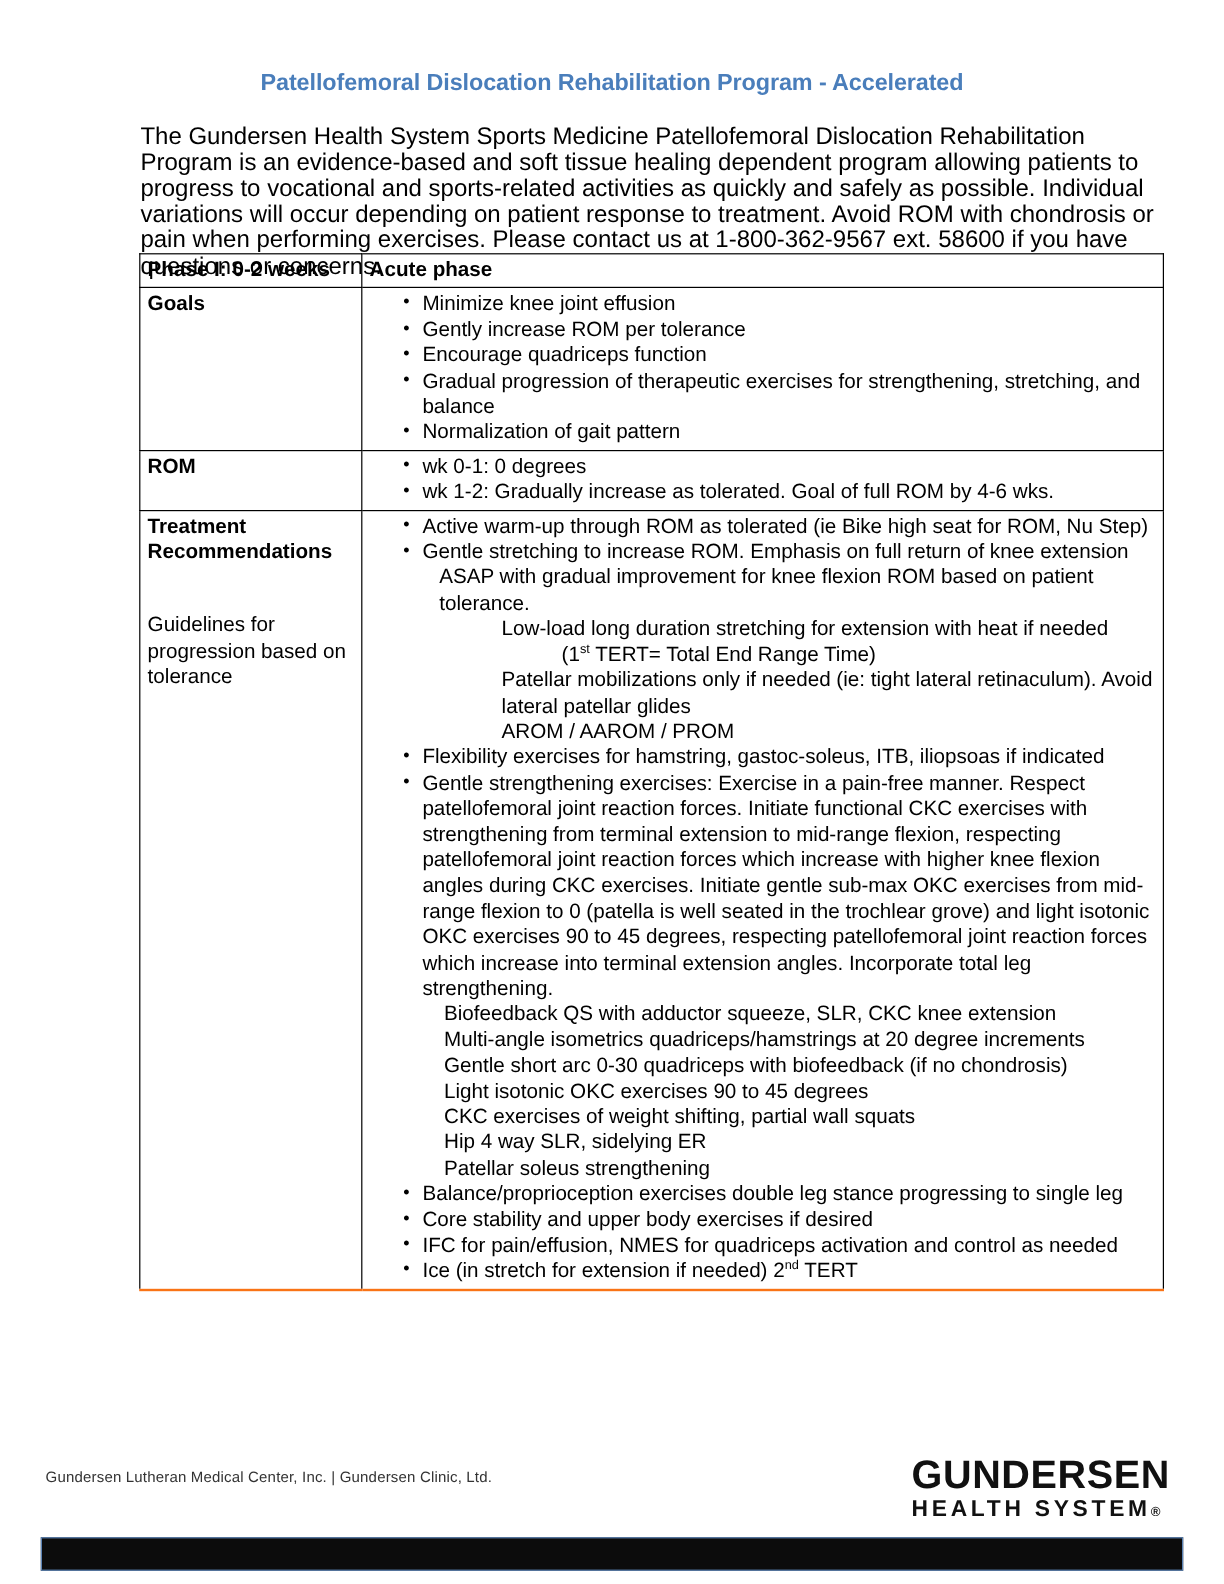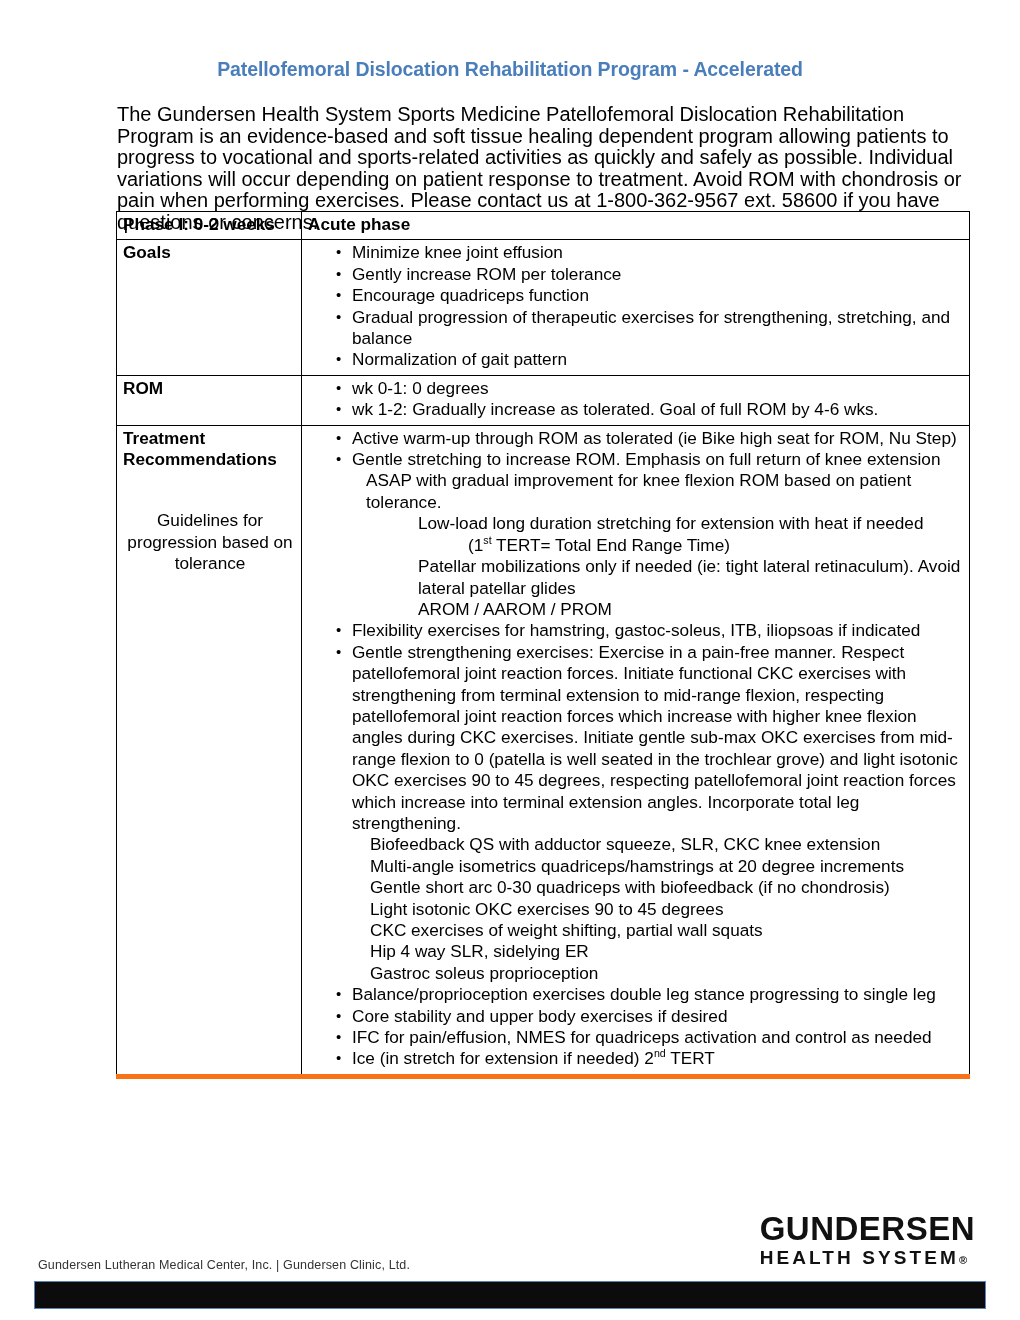--- a/index.html
+++ b/index.html
@@ -58,27 +58,27 @@
     table-layout: fixed;
   }
   .rehab-table td {
     border: 1px solid #000000;
     vertical-align: top;
     padding: 2px 4px 4px 6px;
     font-size: 17.2px;
     line-height: 21.4px;
   }
   .rehab-table tr:last-child td {
-    border-bottom: 5px solid #f97316;
+    border-bottom: 2px solid #f97316;
   }
   .col-label { width: 185px; }
   .col-body  { width: 668px; }
 
   .lbl { font-weight: bold; }
-  .lbl-sub { font-weight: normal; text-align: center; }
+  .lbl-sub { font-weight: normal; }
   .gap-block { height: 40px; }
 
   
   ul.b {
     margin: 0;
     padding: 0 0 0 28px;
     list-style: none;
   }
   ul.b > li {
     position: relative;
@@ -104,21 +104,21 @@
   sup {
     font-size: 0.62em;
     vertical-align: super;
     line-height: 0;
   }
 
   
   .footer-text {
     position: absolute;
     left: 38px;
-    top: 1258px;
+    top: 1224px;
     font-size: 12.5px;
     color: #333333;
     letter-spacing: 0.15px;
   }
   .logo {
     position: absolute;
     right: 45px;
     top: 1212px;
     text-align: left;
     color: #111111;
@@ -224,21 +224,21 @@
           <ul class="b">
             <li>Flexibility exercises for hamstring, gastoc-soleus, ITB, iliopsoas if indicated</li>
             <li class="hang">Gentle strengthening exercises:  Exercise in a pain-free manner.  Respect patellofemoral joint reaction forces.  Initiate functional CKC exercises with strengthening from terminal extension to mid-range flexion, respecting patellofemoral joint reaction forces which increase with higher knee flexion angles during CKC exercises.  Initiate gentle sub-max OKC exercises from mid-range flexion to 0 (patella is well seated in the trochlear grove) and light isotonic OKC exercises 90 to 45 degrees, respecting patellofemoral joint reaction forces which increase into terminal extension angles.  Incorporate total leg strengthening.</li>
           </ul>
           <div class="ind1">Biofeedback QS with adductor squeeze, SLR, CKC knee extension</div>
           <div class="ind1">Multi-angle isometrics quadriceps/hamstrings at 20 degree increments</div>
           <div class="ind1">Gentle short arc 0-30 quadriceps with biofeedback  (if no chondrosis)</div>
           <div class="ind1">Light isotonic OKC exercises 90 to 45 degrees</div>
           <div class="ind1">CKC exercises of weight shifting, partial wall squats</div>
           <div class="ind1">Hip 4 way SLR, sidelying ER</div>
-          <div class="ind1">Gastroc soleus proprioception</div>
+          <div class="ind1">Patellar soleus strengthening</div>
           <ul class="b">
             <li>Balance/proprioception exercises double leg stance progressing to single leg</li>
             <li>Core stability  and upper body exercises if desired</li>
             <li>IFC for pain/effusion, NMES for quadriceps activation and control as needed</li>
             <li><span>Ice (in stretch for extension if needed)  2</span><sup>nd</sup><span> TERT</span></li>
           </ul>
         </td>
       </tr>
 
     </tbody>

